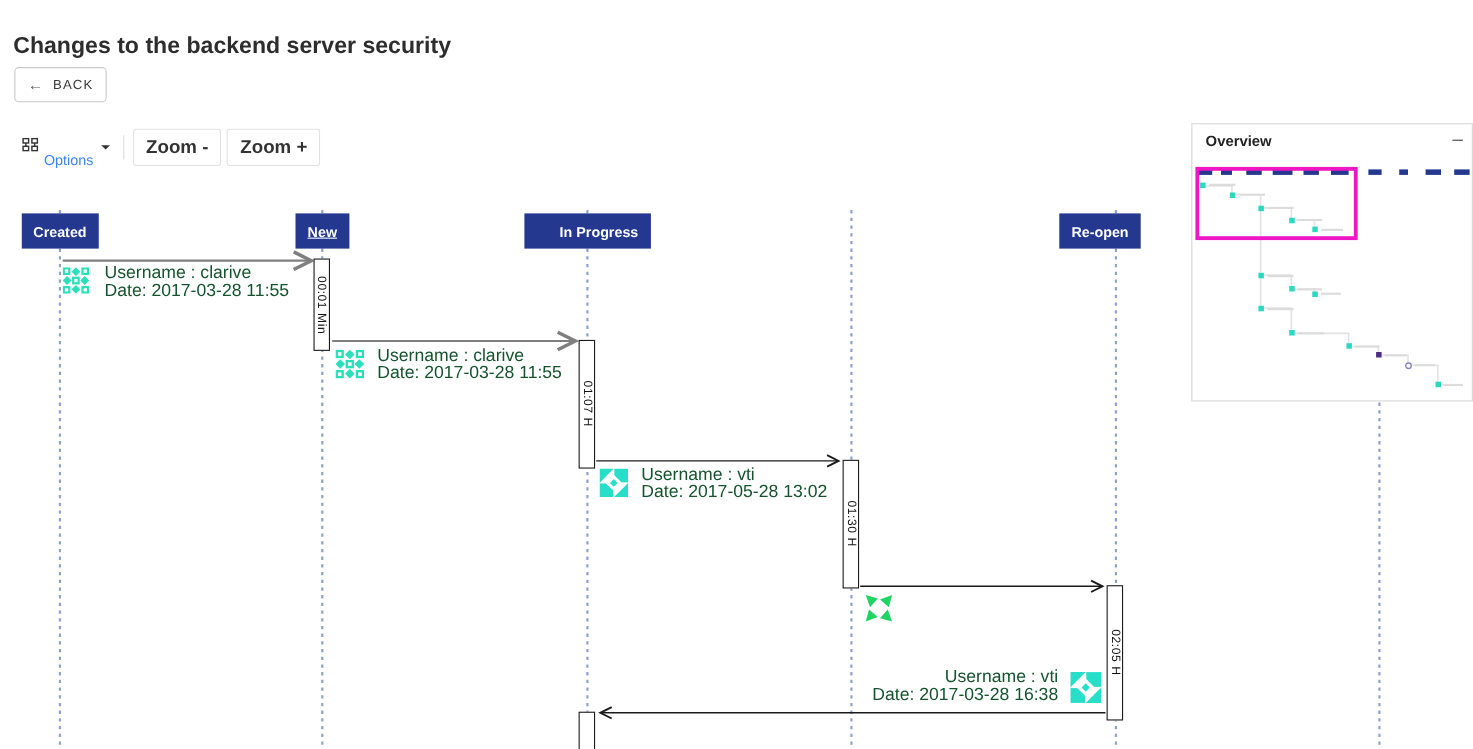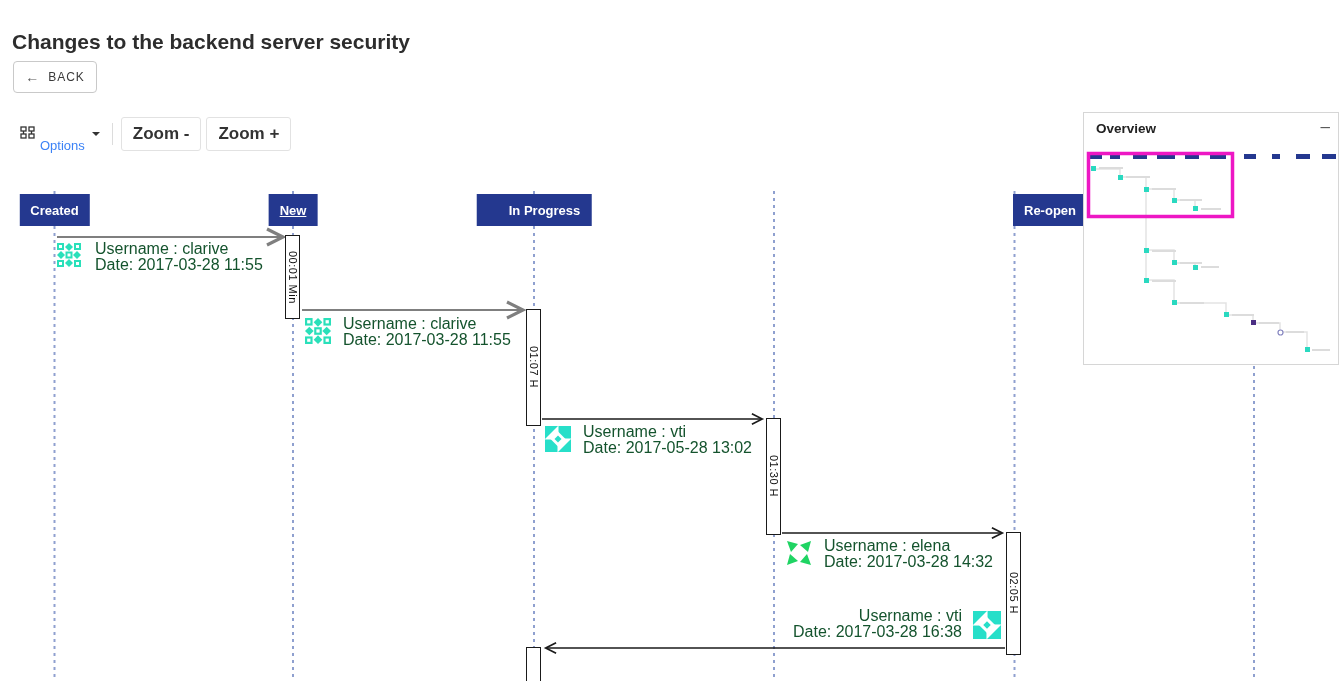--- a/index.html
+++ b/index.html
@@ -101,21 +101,21 @@
       <line x1="302" y1="310" x2="521" y2="310" stroke="#7f7f7f" stroke-width="2" marker-end="url(#headGray)"></line>
       <line x1="542" y1="419" x2="761" y2="419" stroke="#1a1a1a" stroke-width="1.3" marker-end="url(#headBlack)"></line>
       <line x1="782" y1="533" x2="1001" y2="533" stroke="#1a1a1a" stroke-width="1.3" marker-end="url(#headBlack)"></line>
       <line x1="1005" y1="648" x2="547" y2="648" stroke="#1a1a1a" stroke-width="1.3" marker-end="url(#headBlack)"></line>
     </g>
   </svg>
 
   <div class="state-box" style="left:54.5px;">Created</div>
   <div class="state-box" style="left:293px;text-decoration:underline;">New</div>
   <div class="state-box" style="left:534px;padding-left:32px;">In Progress</div>
-  <div class="state-box" style="left:1050px;">Re-open</div>
+  <div class="state-box" style="left:1000px;">Re-open</div>
 
   <div class="duration-bar" style="left:285px;top:235px;height:84px;">
     <span>00:01 Min</span>
   </div>
   <div class="duration-bar" style="left:526px;top:309px;height:117px;">
     <span>01:07 H</span>
   </div>
   <div class="duration-bar" style="left:766px;top:418px;height:117px;">
     <span>01:30 H</span>
   </div>
@@ -204,24 +204,20 @@
           </g>
         <g transform="rotate(180 13 13)">
             <path d="M1,1 L12,4 L5,12 Z"></path>
           </g>
         <g transform="rotate(270 13 13)">
             <path d="M1,1 L12,4 L5,12 Z"></path>
           </g>
       </g>
     </svg>
   </span>
-  <div class="evt-text" style="left:824px;top:538px;">
-    <div>Username : elena</div>
-    <div>Date: 2017-03-28 14:32</div>
-  </div>
 
   <div class="evt-text right" style="right:377px;top:608px;">
     <div>Username : vti</div>
     <div>Date: 2017-03-28 16:38</div>
   </div>
   <span class="evt-icon" style="left:973px;top:611px;">
     <svg width="28" height="28" viewBox="0 0 26 26">
       <g fill="#27dfc9">
         <polygon points="0,0 13,0 0,13"></polygon>
         <rect x="13.5" y="0" width="12.5" height="12.5"></rect>

